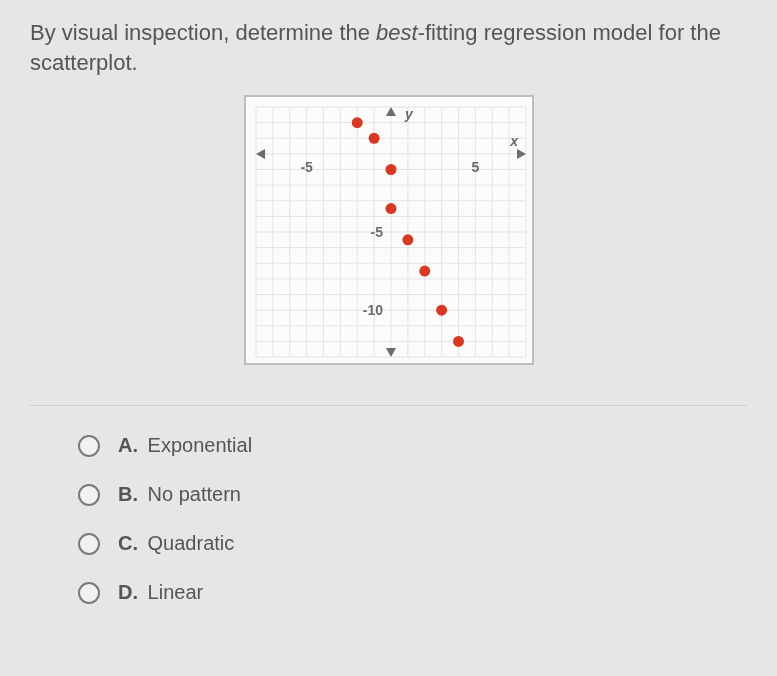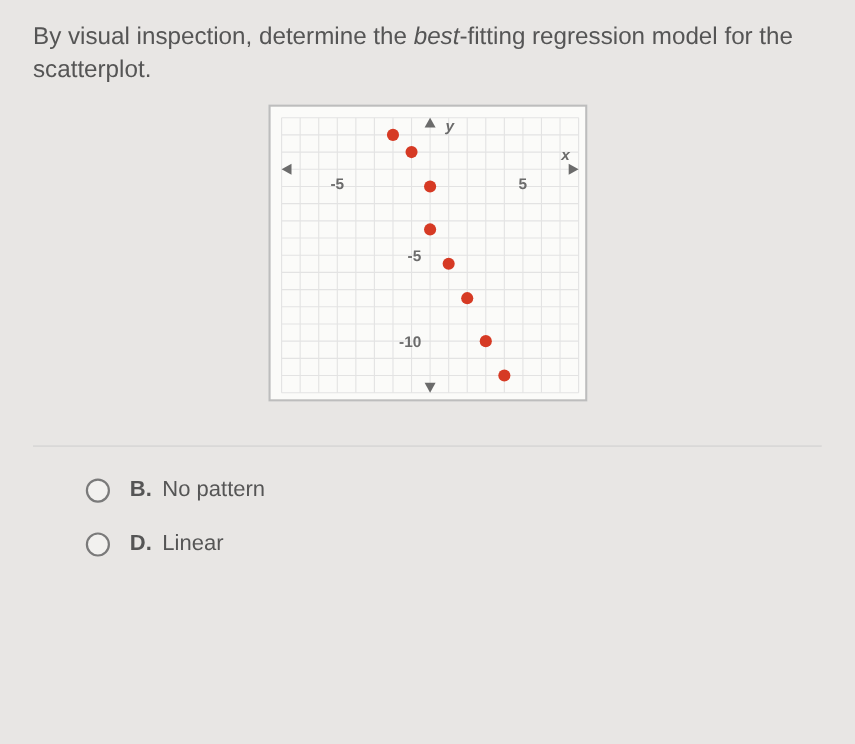--- a/index.html
+++ b/index.html
@@ -143,22 +143,36 @@
       </svg>
   </div>
 </div>
 
 <hr class="divider">
 
 <div class="options">
   <div class="option">
     <span class="radio"></span>
     <span class="option-label">
+      <b>A.</b>
+      <span>Exponential</span>
+    </span>
+  </div>
+  <div class="option">
+    <span class="radio"></span>
+    <span class="option-label">
       <b>B.</b>
       <span>No pattern</span>
+    </span>
+  </div>
+  <div class="option">
+    <span class="radio"></span>
+    <span class="option-label">
+      <b>C.</b>
+      <span>Quadratic</span>
     </span>
   </div>
   <div class="option">
     <span class="radio"></span>
     <span class="option-label">
       <b>D.</b>
       <span>Linear</span>
     </span>
   </div>
 </div>

